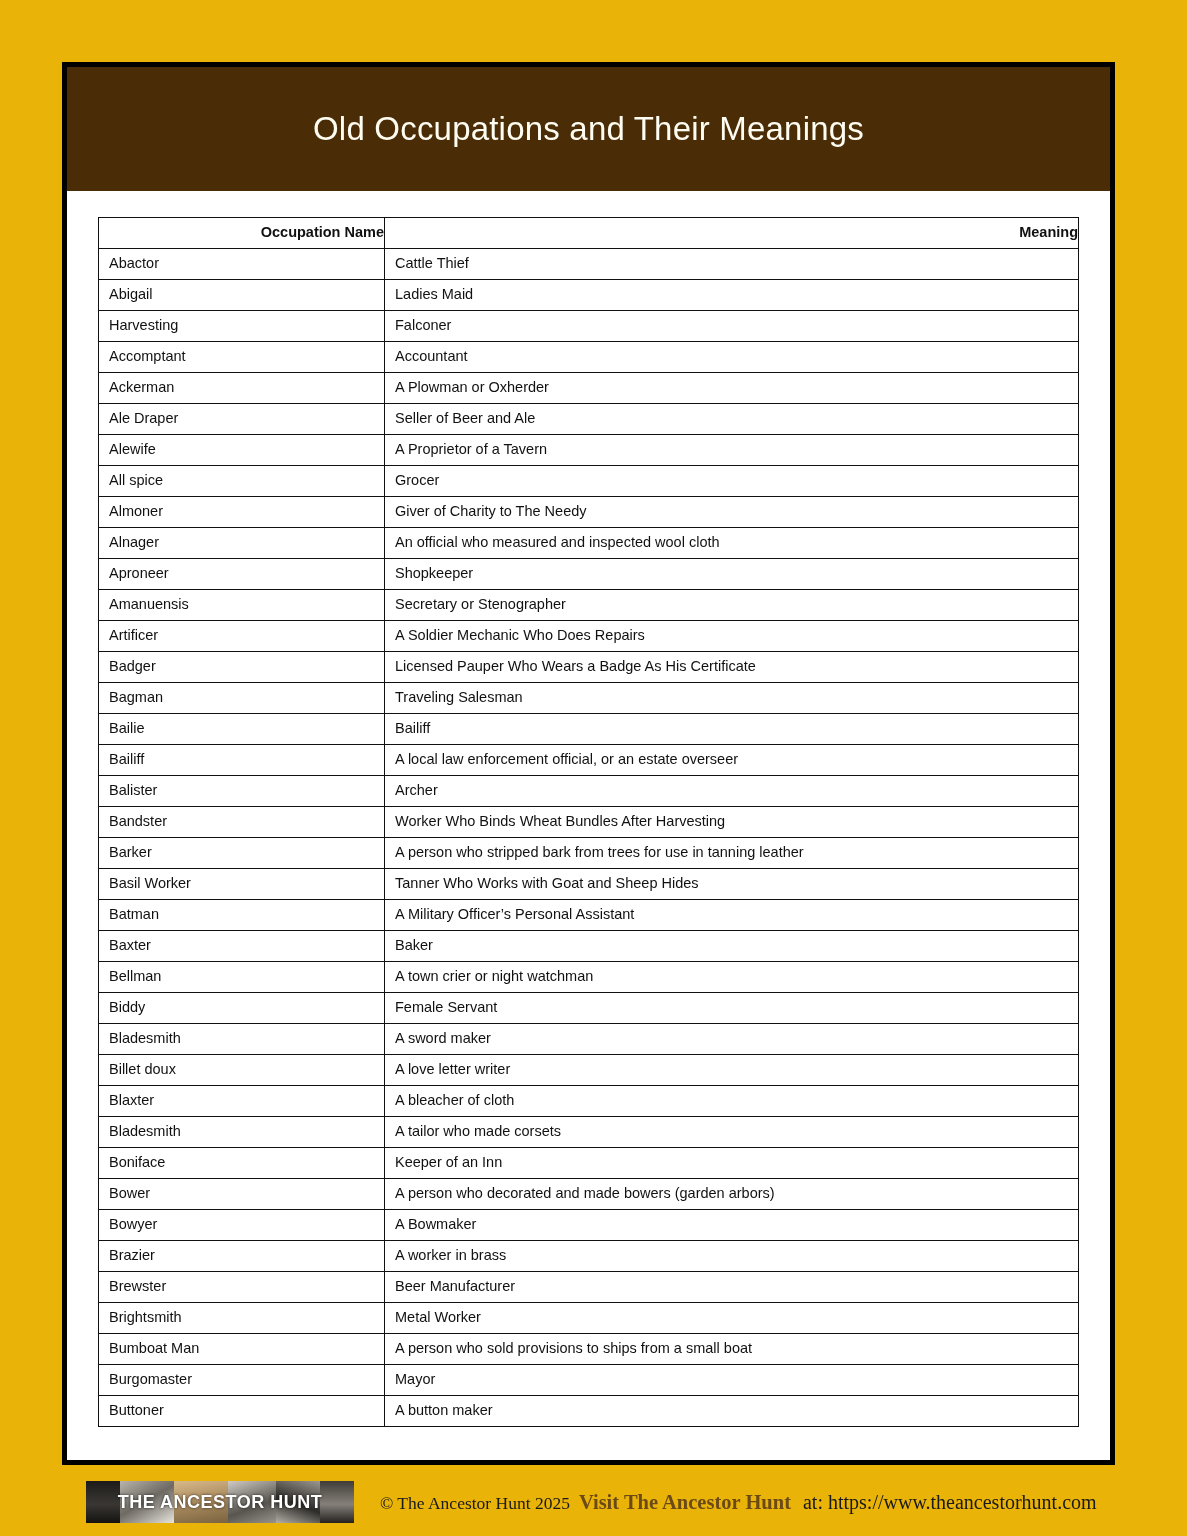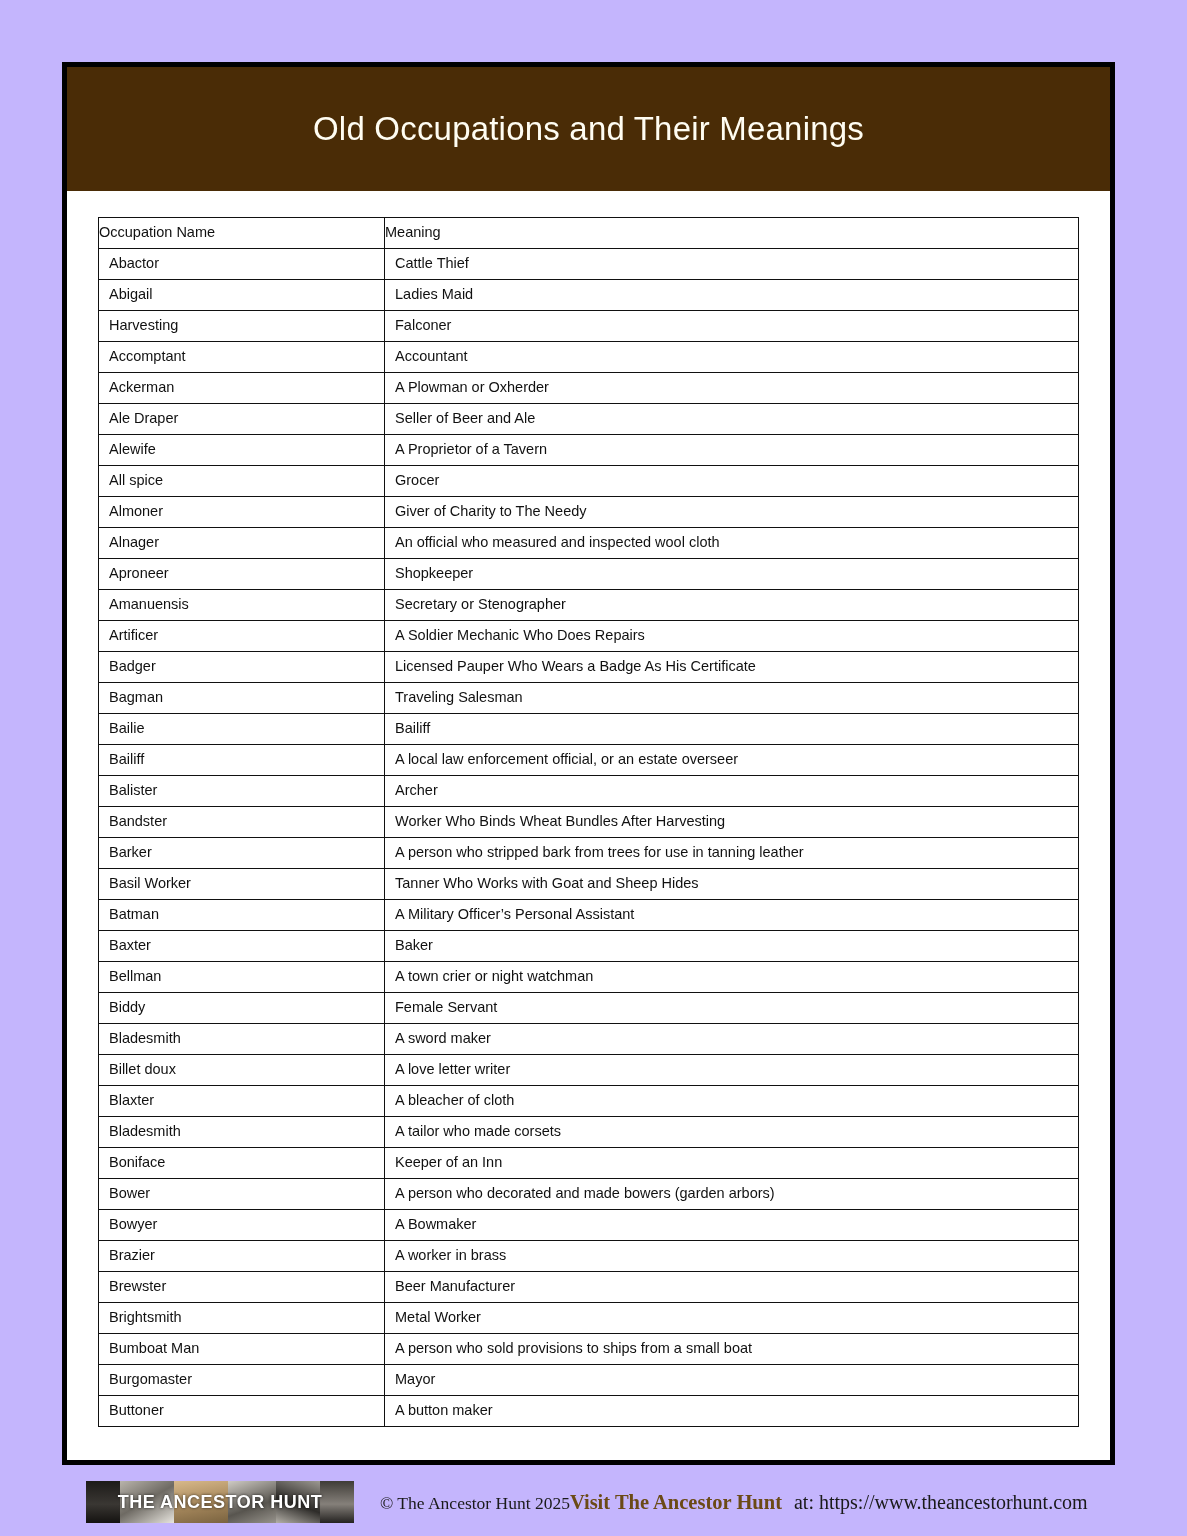--- a/index.html
+++ b/index.html
@@ -11,21 +11,21 @@
     width: 1187px;
     height: 1536px;
     font-family: "Liberation Sans", sans-serif;
     overflow: hidden;
   }
 
   .page {
     position: relative;
     width: 1187px;
     height: 1536px;
-    background: #c4b5fd;
+    background: #eab308;
   }
 
   
   .doc-frame {
     position: absolute;
     left: 62px;
     top: 62px;
     width: 1053px;
     height: 1403px;
     border: 5px solid #000000;
@@ -75,22 +75,22 @@
     font-size: 14.5px;
     color: #111111;
     font-family: "Liberation Sans", sans-serif;
     font-weight: 400;
     vertical-align: middle;
     line-height: 1.1;
     overflow: hidden;
     white-space: nowrap;
   }
   table.occ-table th {
-    font-weight: 400;
-    text-align: left;
+    font-weight: 700;
+    text-align: right;
     padding-left: 0;
     font-size: 14.5px;
   }
   col.col-name { width: 286px; }
   col.col-meaning { width: auto; }
 
   
   .footer {
     position: absolute;
     left: 62px;
@@ -145,20 +145,21 @@
     align-items: baseline;
   }
   .footer-text .copyright {
     font-size: 17.5px;
     color: #1a1a1a;
   }
   .footer-text .visit {
     font-weight: 700;
     color: #6b4a16;
     font-size: 20.5px;
+    margin-left: 9px;
   }
   .footer-text .at-url {
     margin-left: 12px;
     font-size: 20px;
     color: #1a1a1a;
   }
 </style>
 </head>
 <body>
 

